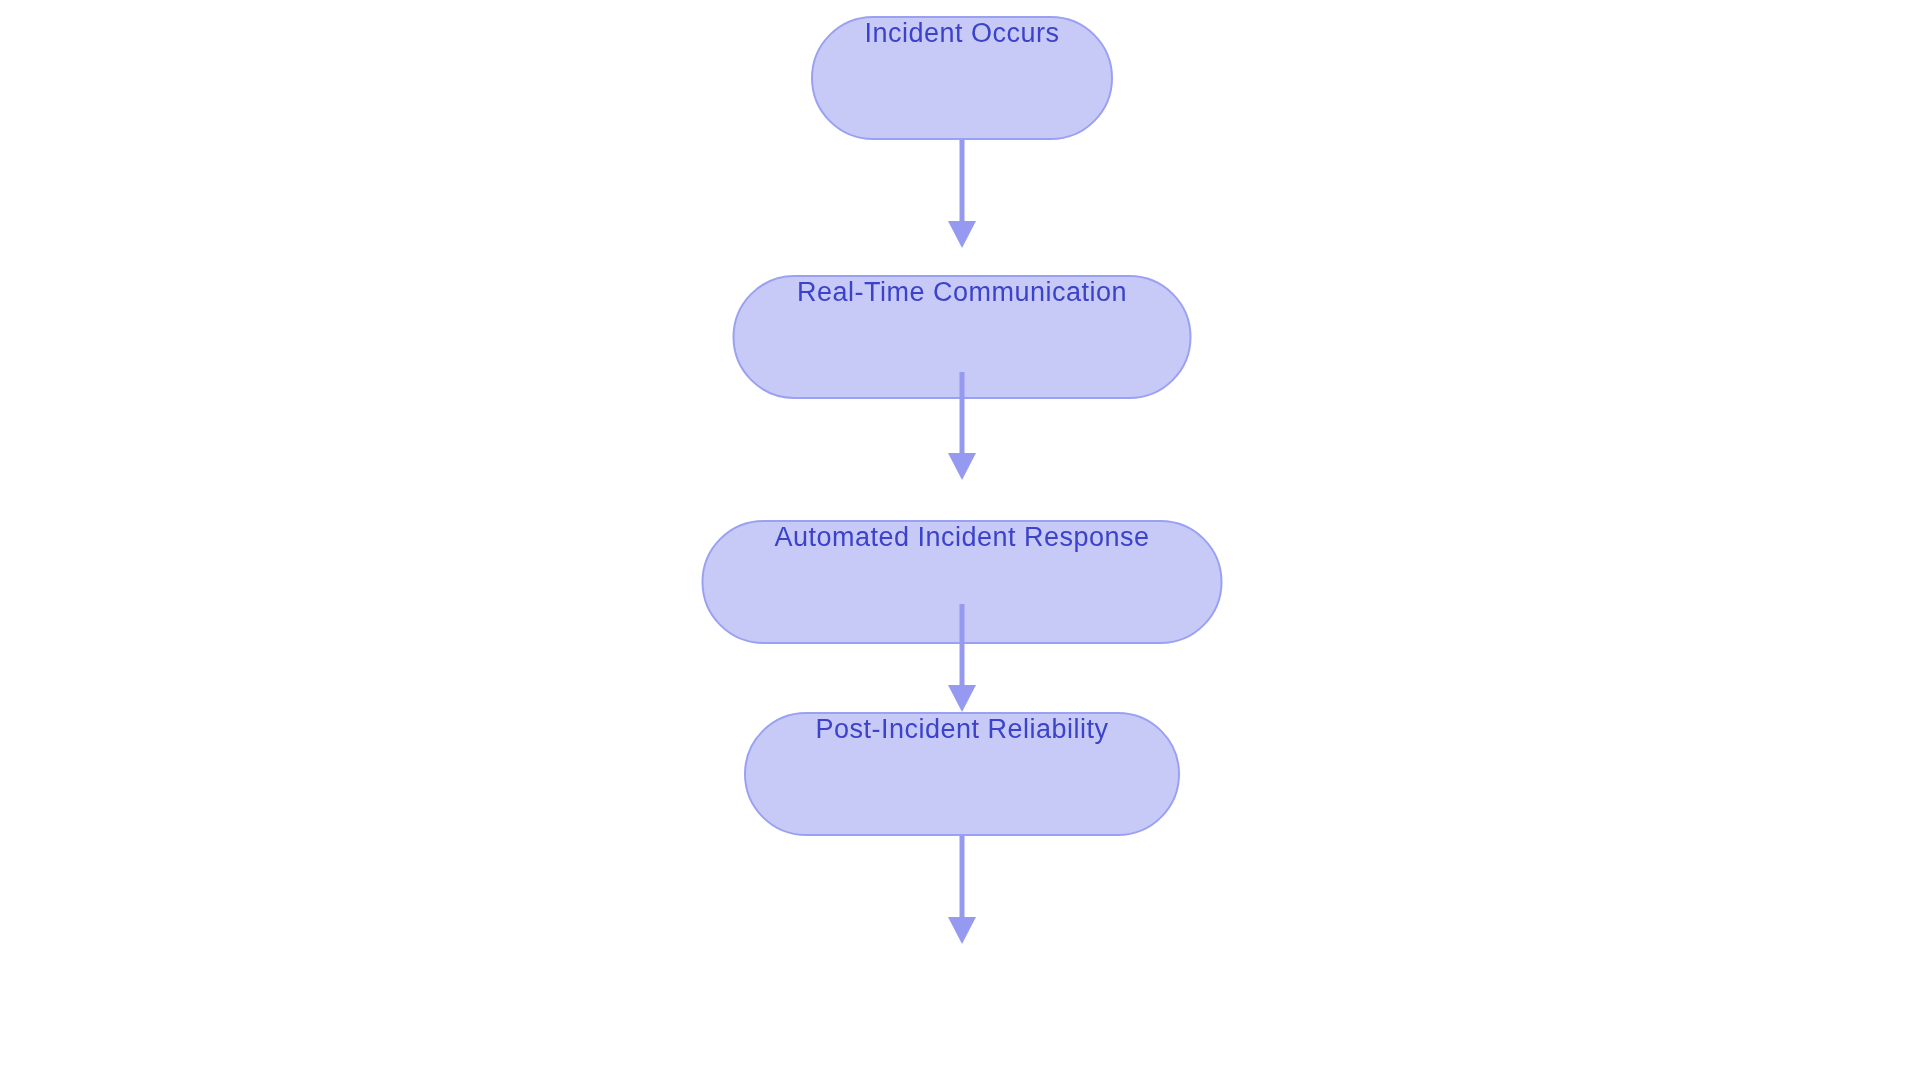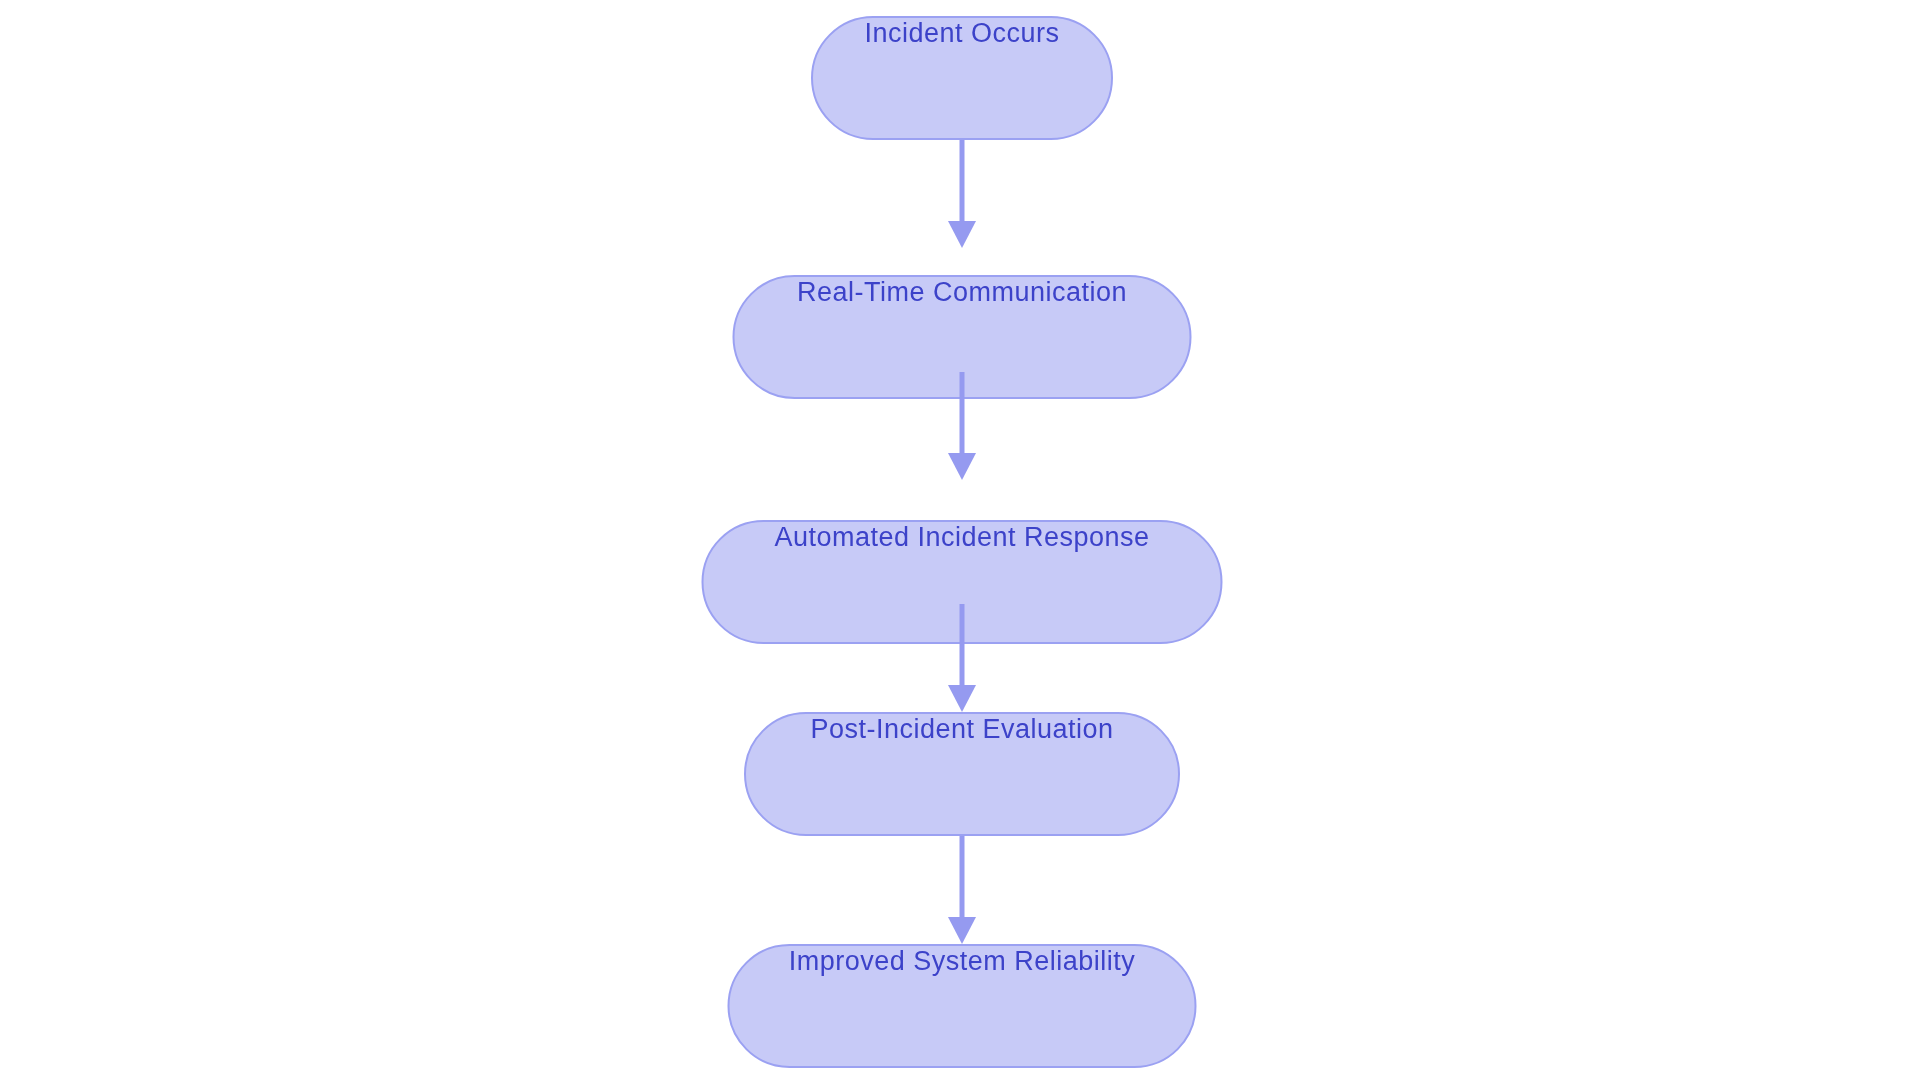--- a/index.html
+++ b/index.html
@@ -96,25 +96,22 @@
   <div class="node node-3">
     <span>Automated Incident Response</span>
   </div>
 
   <div class="arrow arrow-3">
     <div class="shaft"></div>
     <div class="head"></div>
   </div>
 
   <div class="node node-4">
-    <span>Post-Incident Evaluation</span>
+    <span>Post-Incident Reliability</span>
   </div>
 
   <div class="arrow arrow-4">
     <div class="shaft"></div>
     <div class="head"></div>
   </div>
 
-  <div class="node node-5">
-    <span>Improved System Reliability</span>
-  </div>
 
 </div>
 
 </body></html>

